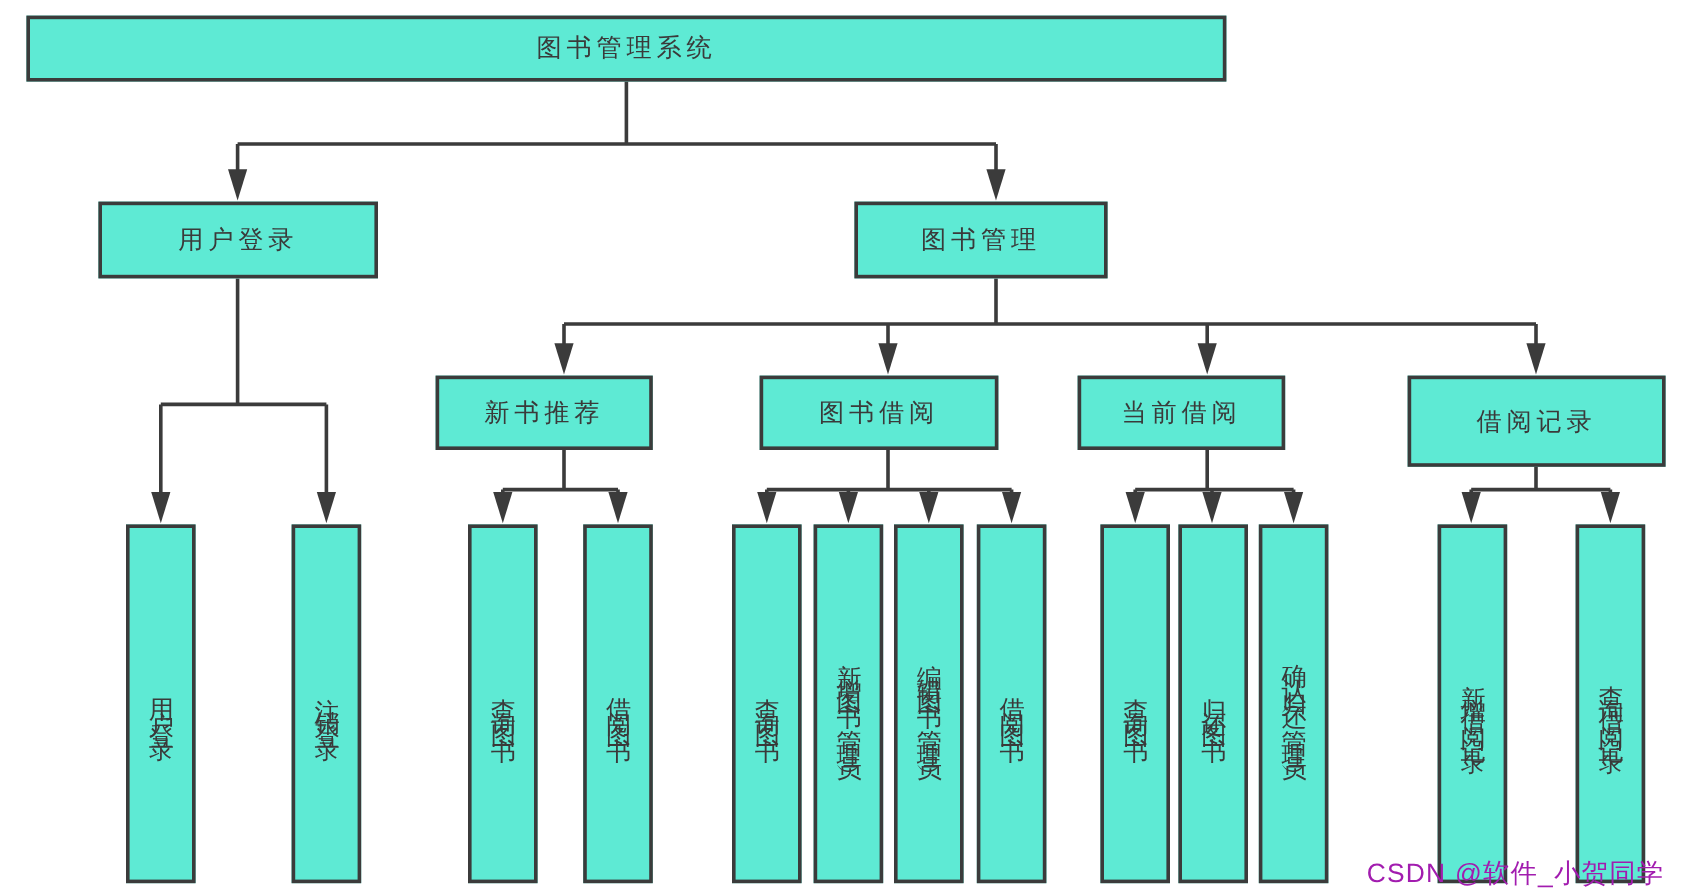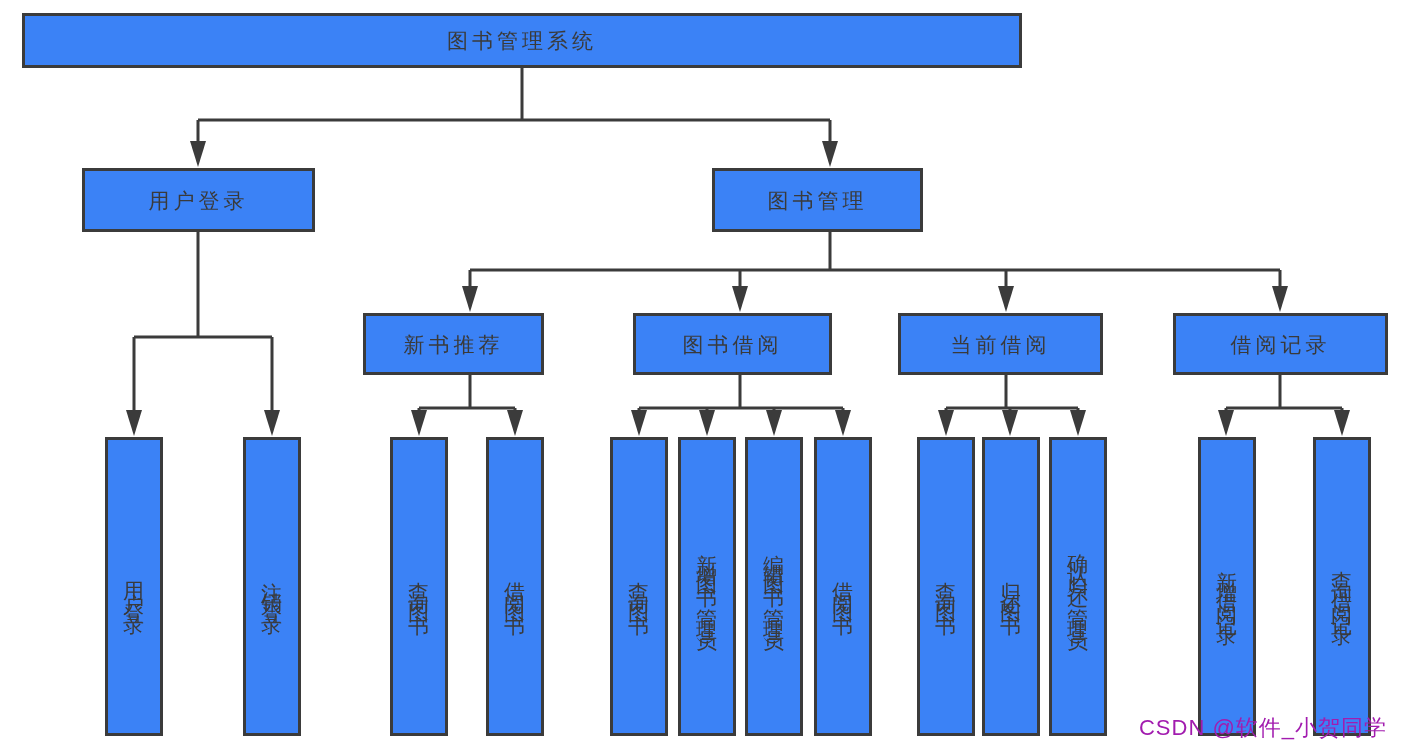--- a/index.html
+++ b/index.html
@@ -18,21 +18,21 @@
   #connectors {
     position: absolute;
     left: 0;
     top: 0;
     width: 1405px;
     height: 747px;
   }
   .node {
     position: absolute;
     box-sizing: border-box;
-    background: #3b82f6;
+    background: #5eead4;
     border: 3px solid #3b3b3b;
     color: #3a3a3a;
     display: flex;
     align-items: center;
     justify-content: center;
     text-align: center;
   }
   .hnode {
     font-size: 21px;
     letter-spacing: 4px;
@@ -96,22 +96,22 @@
     </g>
   </svg>
 
   <div class="node hnode" style="left:22px; top:13px; width:1000px; height:55px">图书管理系统</div>
 
   <div class="node hnode" style="left:82px; top:168px; width:233px; height:64px">用户登录</div>
   <div class="node hnode" style="left:712px; top:168px; width:211px; height:64px">图书管理</div>
 
   <div class="node hnode" style="left:363px; top:313px; width:181px; height:62px">新书推荐</div>
   <div class="node hnode" style="left:633px; top:313px; width:199px; height:62px">图书借阅</div>
-  <div class="node hnode" style="left:898px; top:313px; width:205px; height:62px">当前借阅</div>
-  <div class="node hnode" style="left:1173px; top:313px; width:215px; height:62px">借阅记录</div>
+  <div class="node hnode" style="left:898px; top:313px; width:173px; height:62px">当前借阅</div>
+  <div class="node hnode" style="left:1173px; top:313px; width:215px; height:76px">借阅记录</div>
 
   <div class="node vnode" style="left:105px">用户登录</div>
   <div class="node vnode" style="left:243px">注销登录</div>
 
   <div class="node vnode" style="left:390px">查询图书</div>
   <div class="node vnode" style="left:486px">借阅图书</div>
 
   <div class="node vnode" style="left:610px">查询图书</div>
   <div class="node vnode" style="left:678px">新增图书（管理员）</div>
   <div class="node vnode" style="left:745px">编辑图书（管理员）</div>

